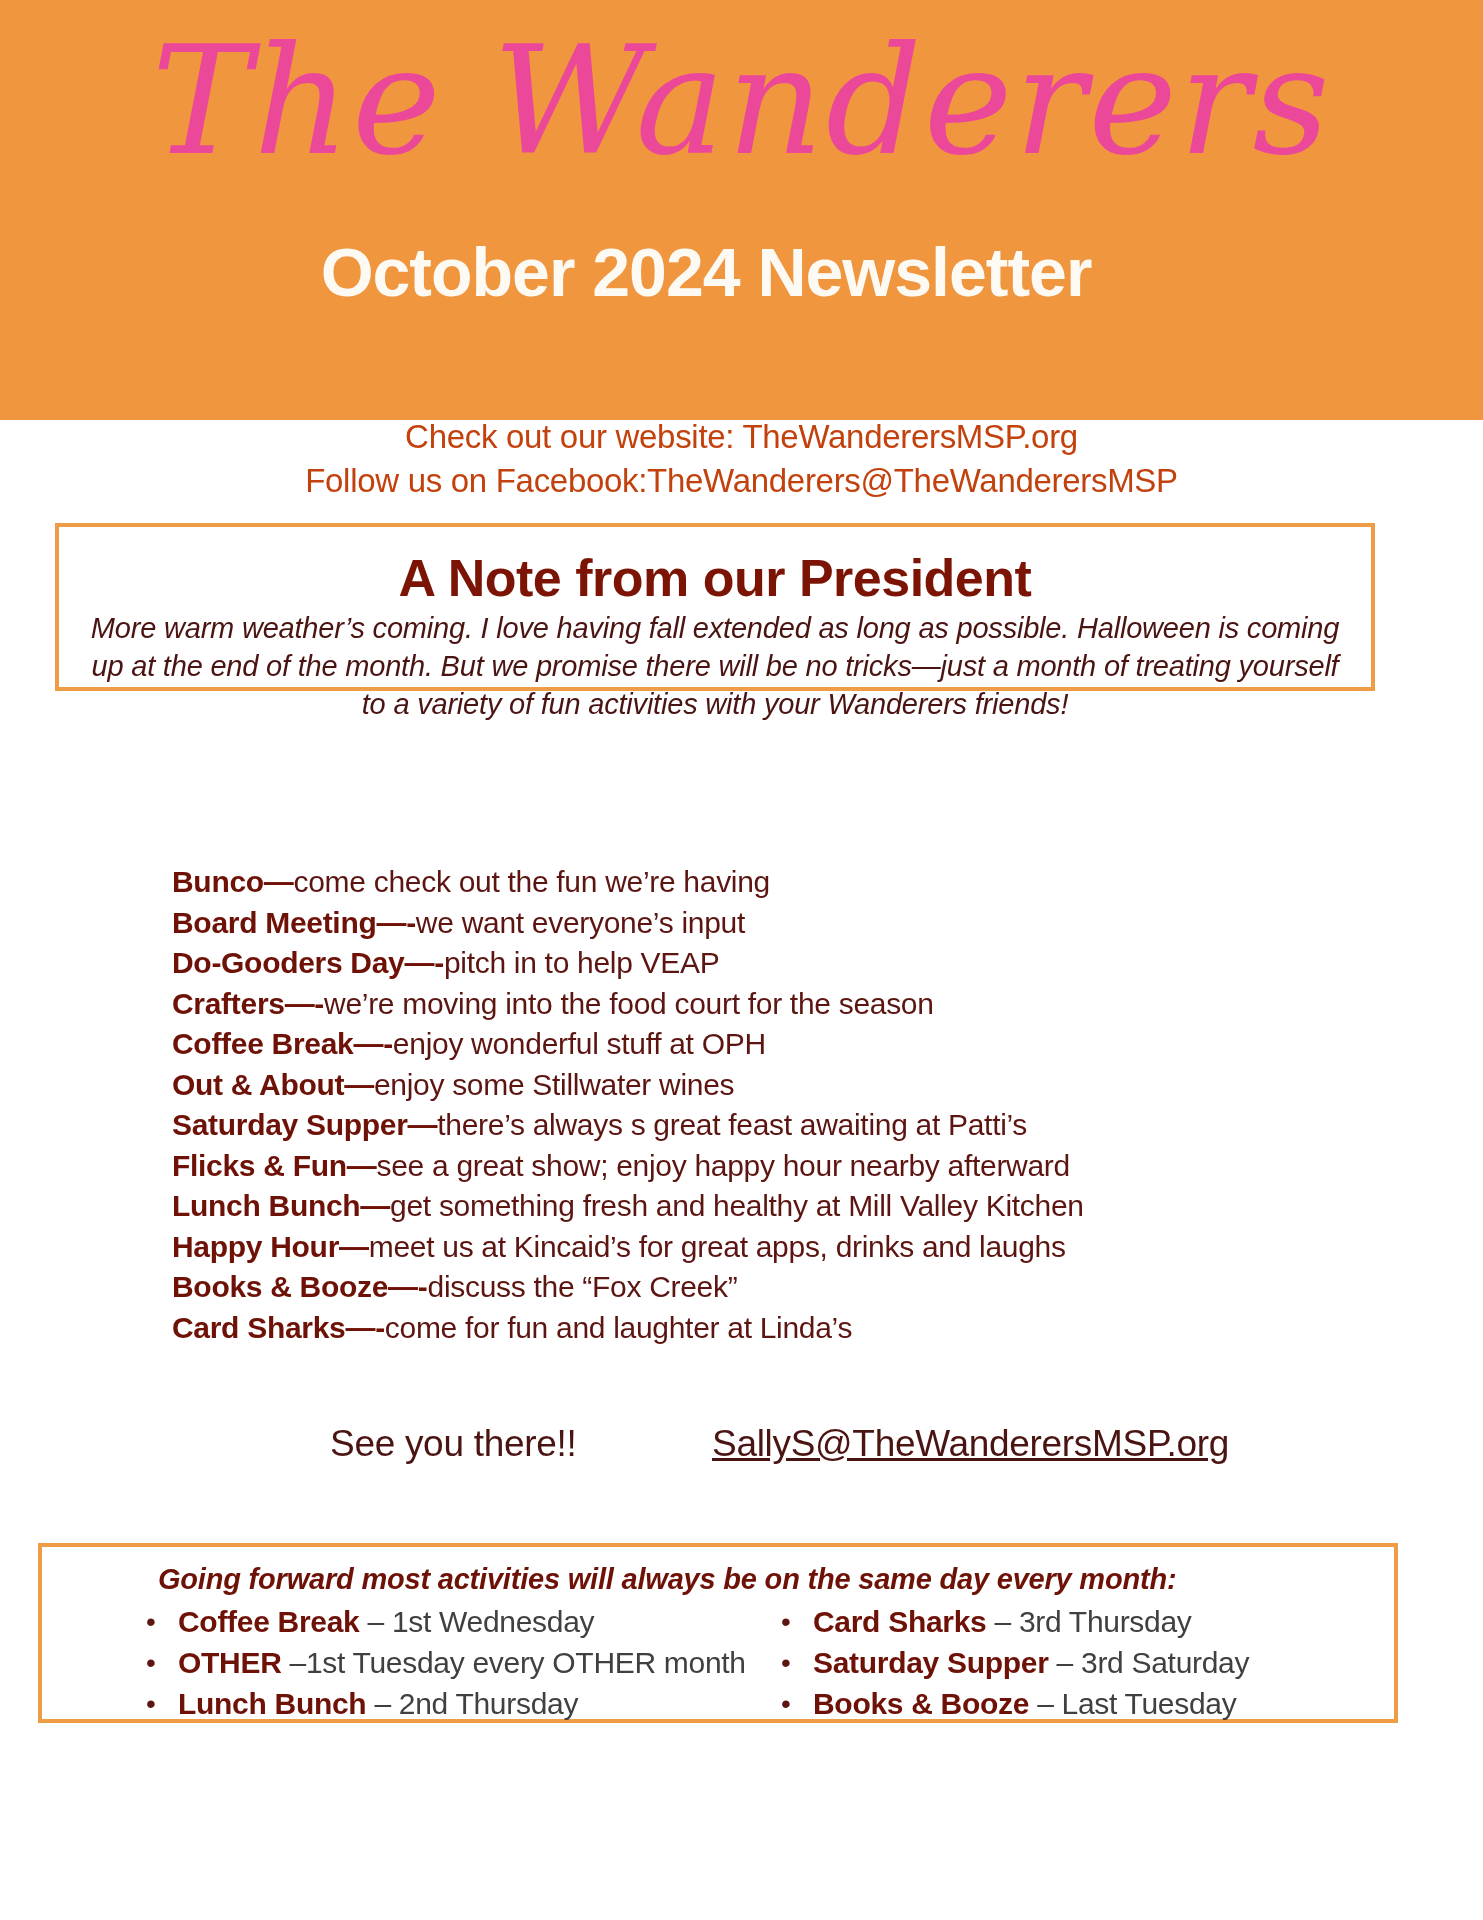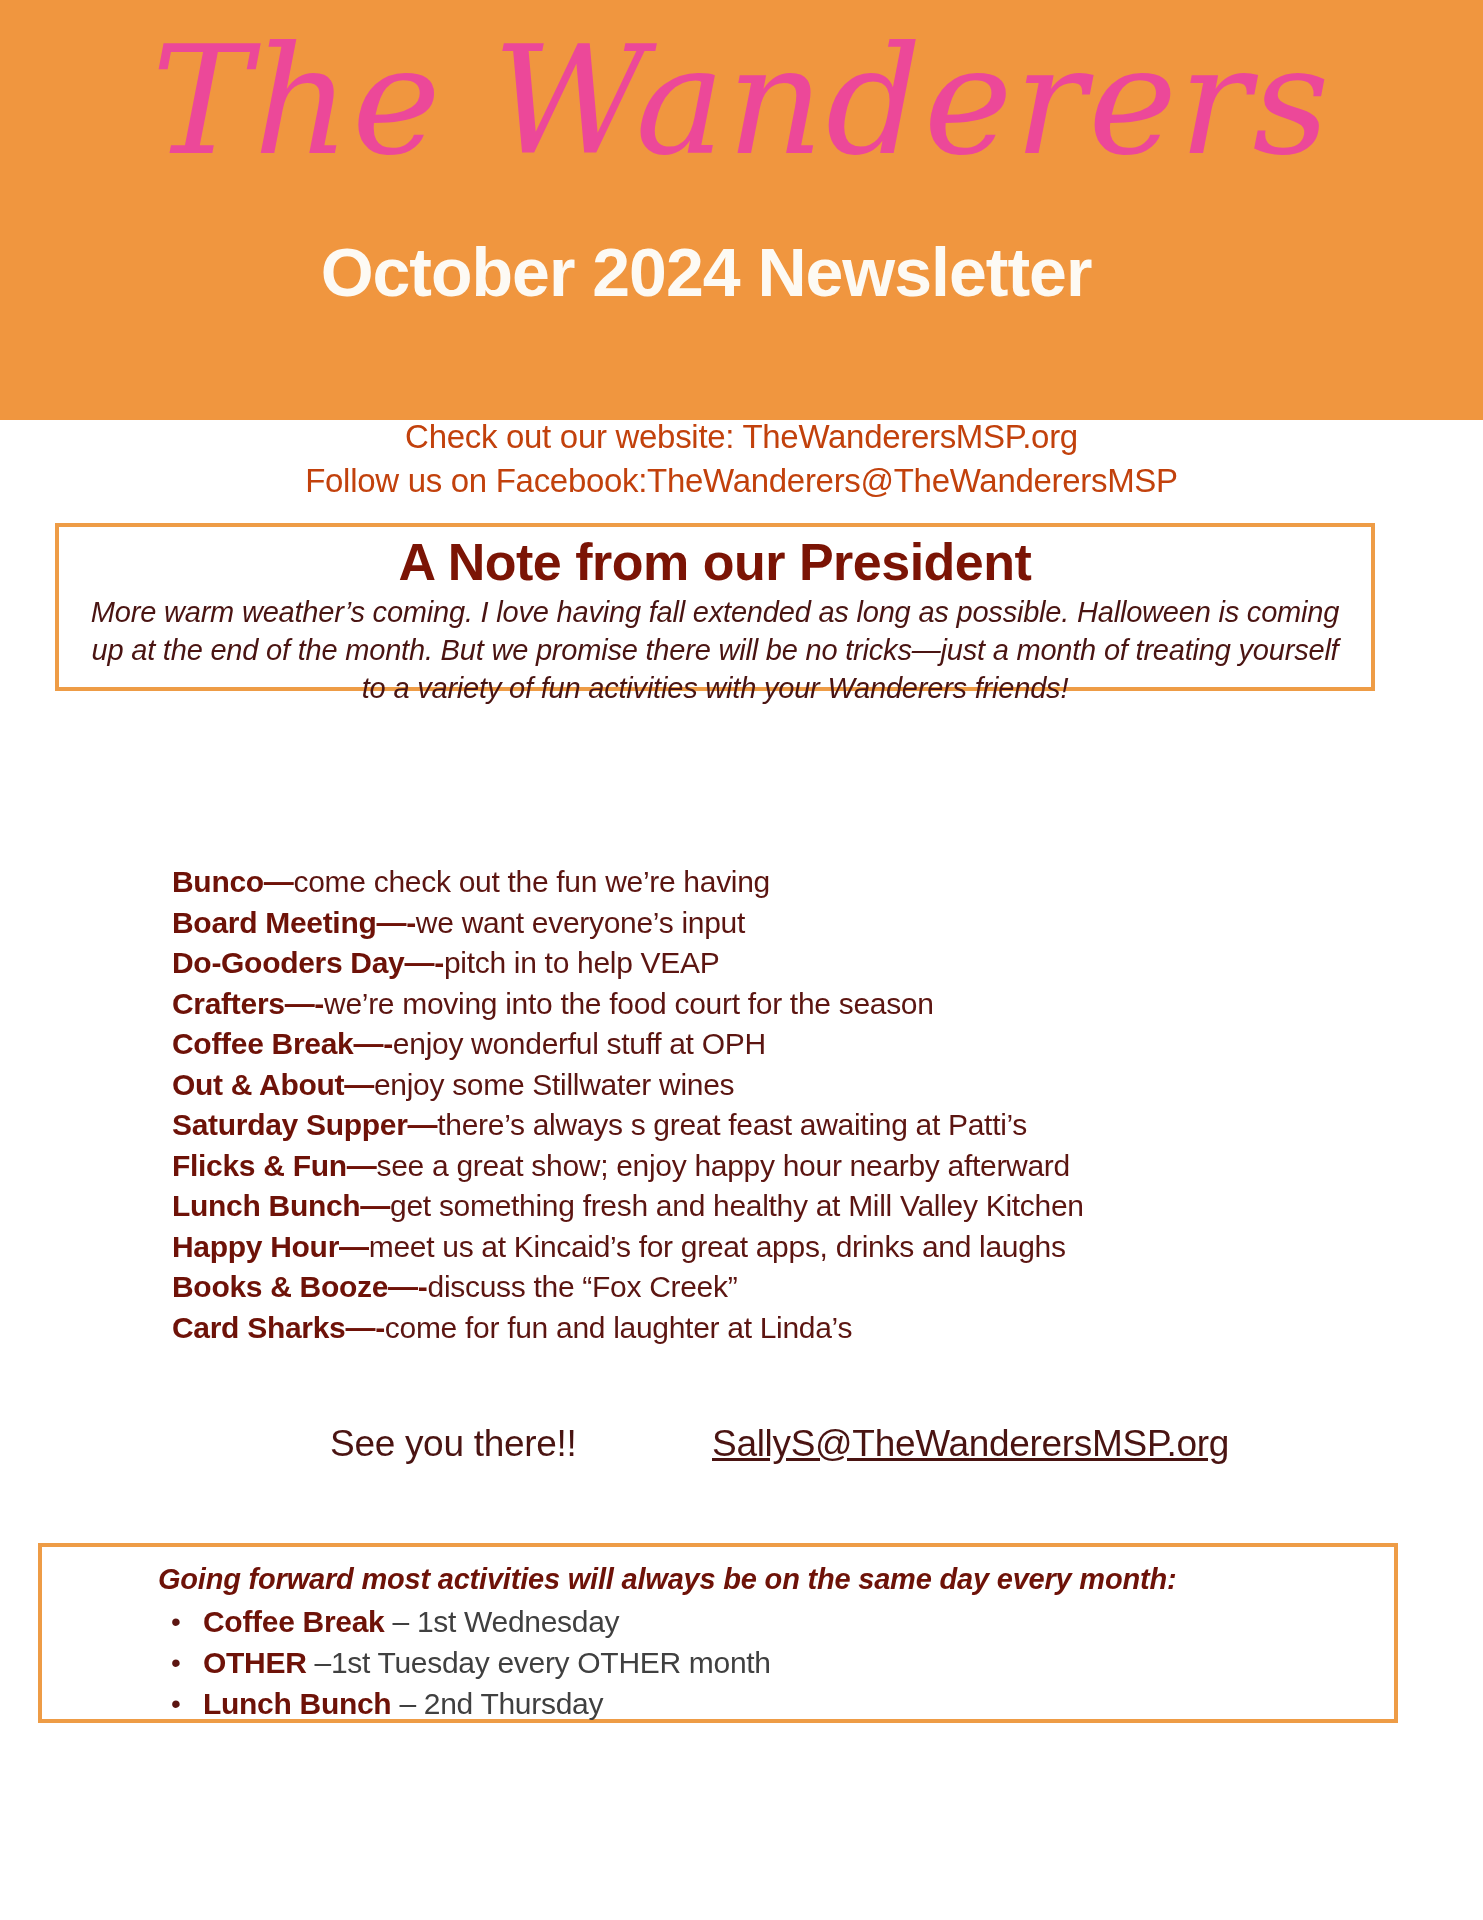--- a/index.html
+++ b/index.html
@@ -93,21 +93,21 @@
   
   #president-box {
     position: absolute;
     left: 55px;
     top: 523px;
     width: 1320px;
     height: 168px;
     border: 4px solid #EE9C46;
     background: #FFFFFF;
     box-sizing: border-box;
-    padding: 4px 18px 0 18px;
+    padding: 20px 18px 0 18px;
   }
   #president-heading {
     text-align: center;
     font-family: "Liberation Sans", sans-serif;
     font-weight: bold;
     font-size: 52px;
     line-height: 62px;
     color: #7B1405;
     letter-spacing: -0.5px;
     white-space: nowrap;
@@ -283,14 +283,19 @@
 </div>
 
 <div id="schedule-box">
   <div id="schedule-intro">Going forward most activities will always be on the same day every month:</div>
   <div id="schedule-columns">
     <div class="schedule-col" id="schedule-col-left">
         <div class="schedule-item"><span class="sched-name">Coffee Break</span><span class="sched-when"> – 1st Wednesday</span></div>
         <div class="schedule-item"><span class="sched-name">OTHER</span><span class="sched-when"> –1st Tuesday every OTHER month</span></div>
         <div class="schedule-item"><span class="sched-name">Lunch Bunch</span><span class="sched-when"> – 2nd Thursday</span></div>
       </div>
+    <div class="schedule-col" id="schedule-col-right">
+        <div class="schedule-item"><span class="sched-name">Card Sharks</span><span class="sched-when"> – 3rd Thursday</span></div>
+        <div class="schedule-item"><span class="sched-name">Saturday Supper</span><span class="sched-when"> – 3rd Saturday</span></div>
+        <div class="schedule-item"><span class="sched-name">Books &amp; Booze</span><span class="sched-when"> – Last Tuesday</span></div>
+      </div>
   </div>
 </div>
 
 </body></html>

